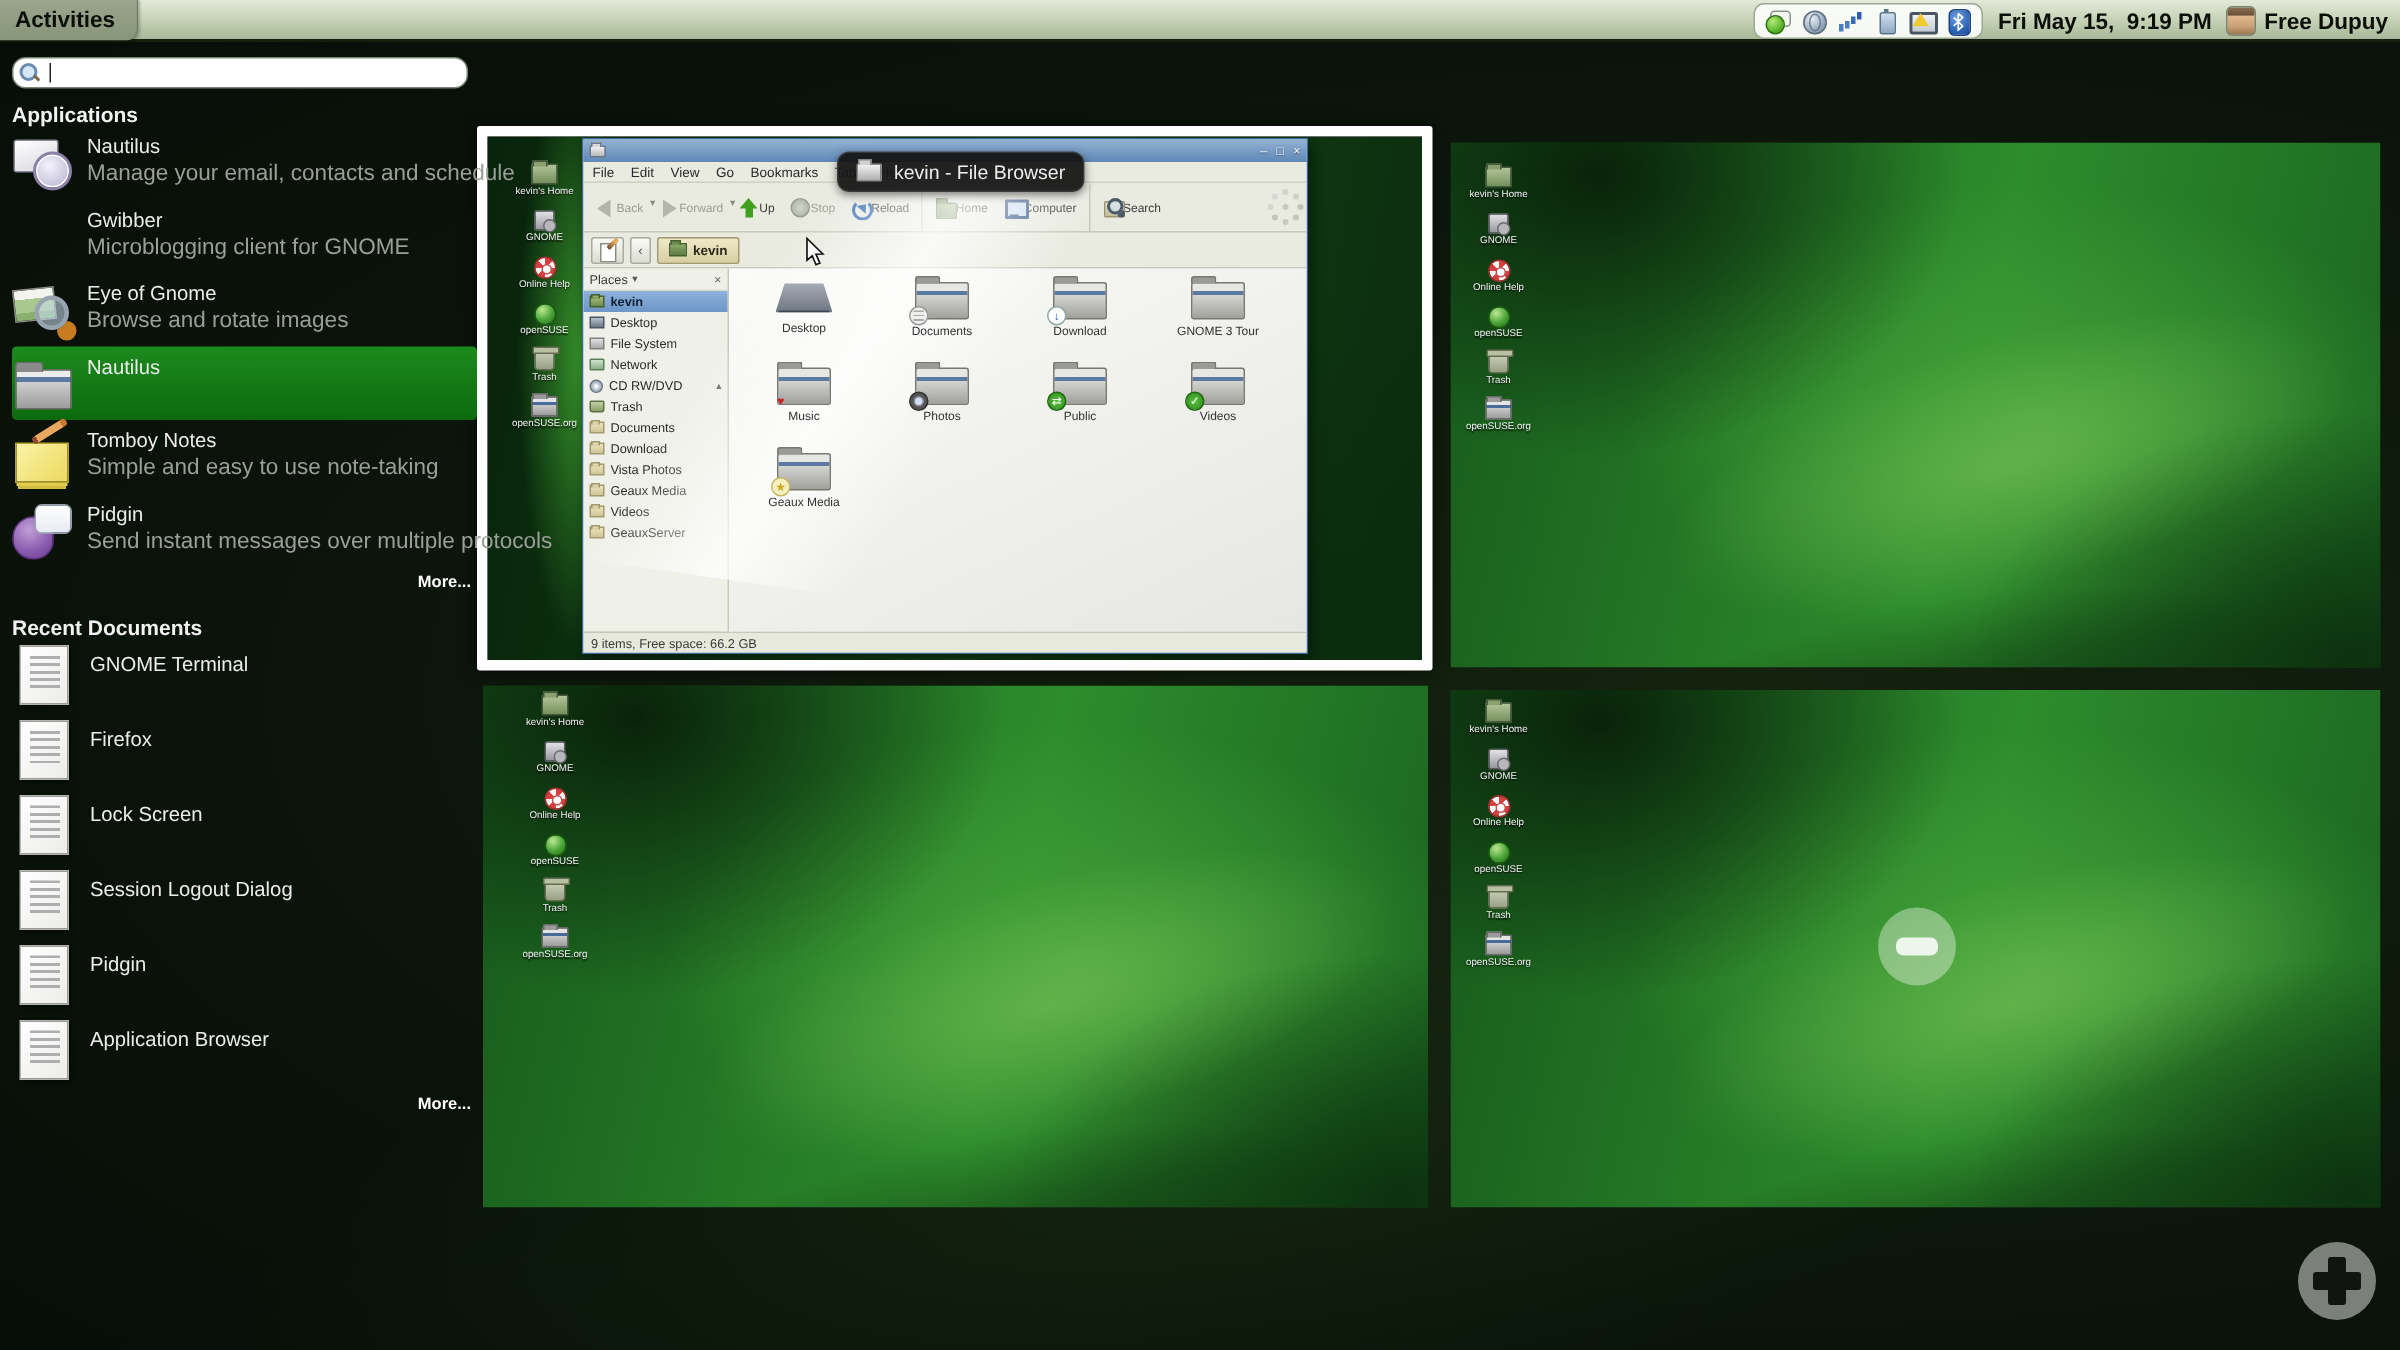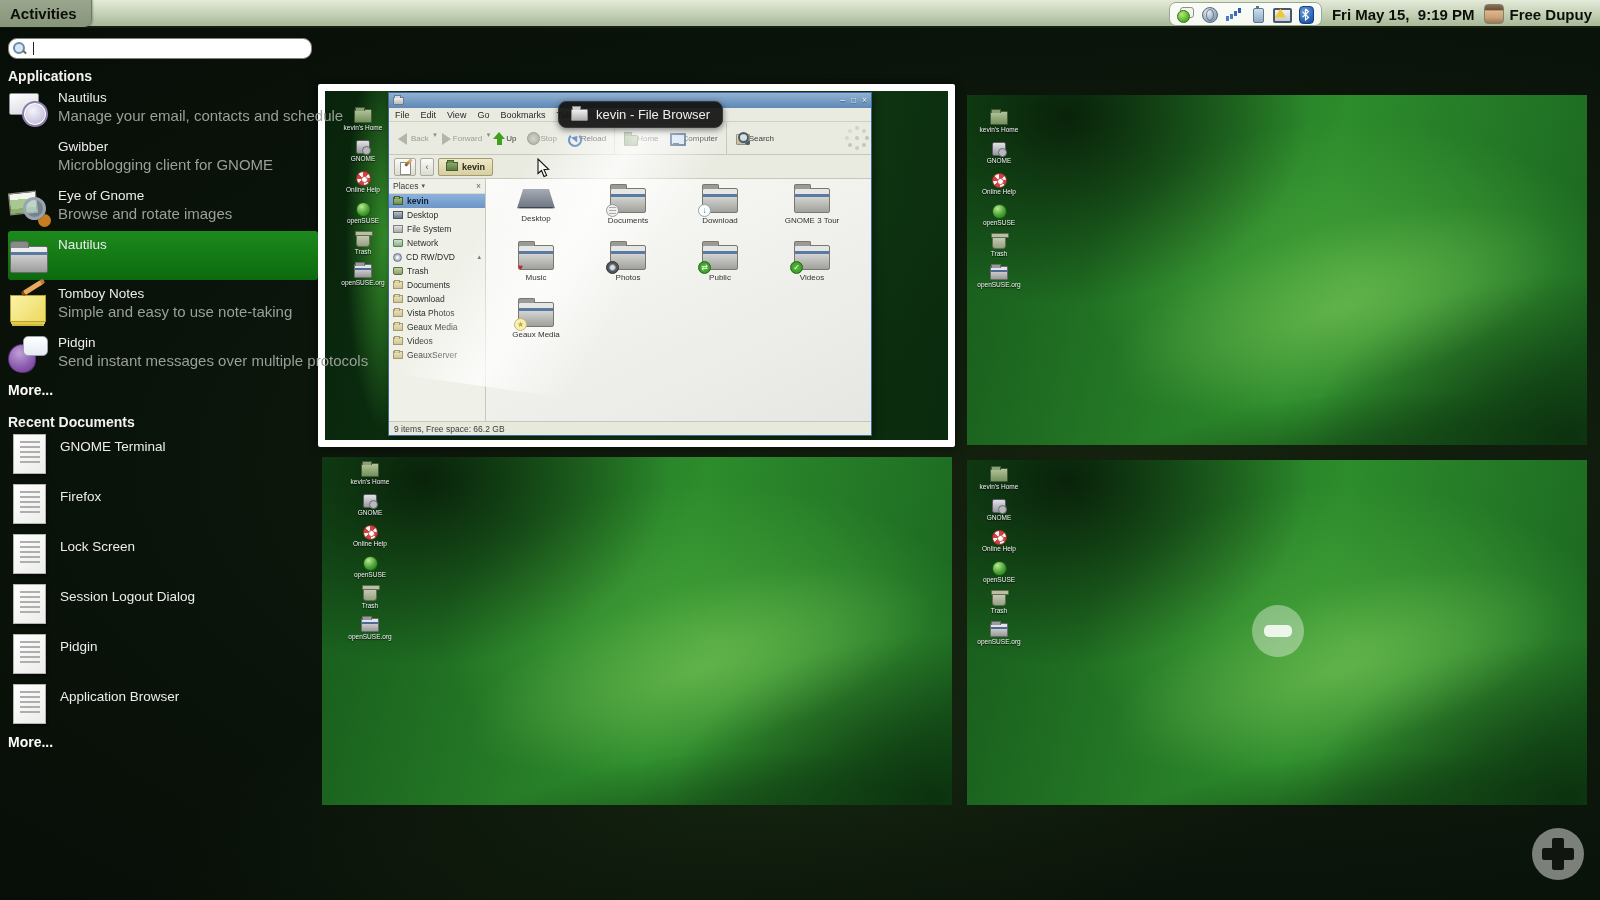--- a/index.html
+++ b/index.html
@@ -64,21 +64,21 @@
     transform:rotate(45deg); border-radius:1px; }
   .text-caret { width:1px; height:13px; background:#222; }
   .sect-label { margin-top:9px; font-size:14px; font-weight:bold; color:#f2f2f2; }
   .app-row { display:flex; align-items:flex-start; height:49px; padding-top:3px; border-radius:3px;
     cursor:pointer; position:relative; width:310px; }
   .app-row.selected { background:linear-gradient(#1d8a1d, #0c6a0e); }
   .app-ic { width:42px; height:42px; position:relative; flex:none; margin-right:8px; }
   .app-texts { padding-top:3px; min-width:0; }
   .app-name { font-size:13.5px; color:#ececec; }
   .app-desc { font-size:15px; color:#9a9f97; margin-top:2px; white-space:nowrap; }
-  .more-link { width:306px; text-align:left; font-size:14px; font-weight:bold; color:#fff;
+  .more-link { width:306px; text-align:right; font-size:11px; font-weight:bold; color:#fff;
     margin-top:4px; cursor:pointer; }
   .doc-row { display:flex; align-items:flex-start; height:50px; padding-top:4px; cursor:pointer; width:310px; }
   .doc-ic { width:33px; height:40px; margin:0 14px 0 5px; flex:none; position:relative;
     background:linear-gradient(135deg,#ffffff,#ececea); border:1px solid #b5b5b0;
     box-shadow:1.5px 1.5px 3px rgba(0,0,0,.55); }
   .doc-ic::before { content:''; position:absolute; left:6px; top:6px; width:20px; height:24px;
     background:repeating-linear-gradient(#aeaeae 0 2px, transparent 2px 5px); }
   .doc-name { font-size:13.5px; color:#ececec; padding-top:5px; }
 
   

